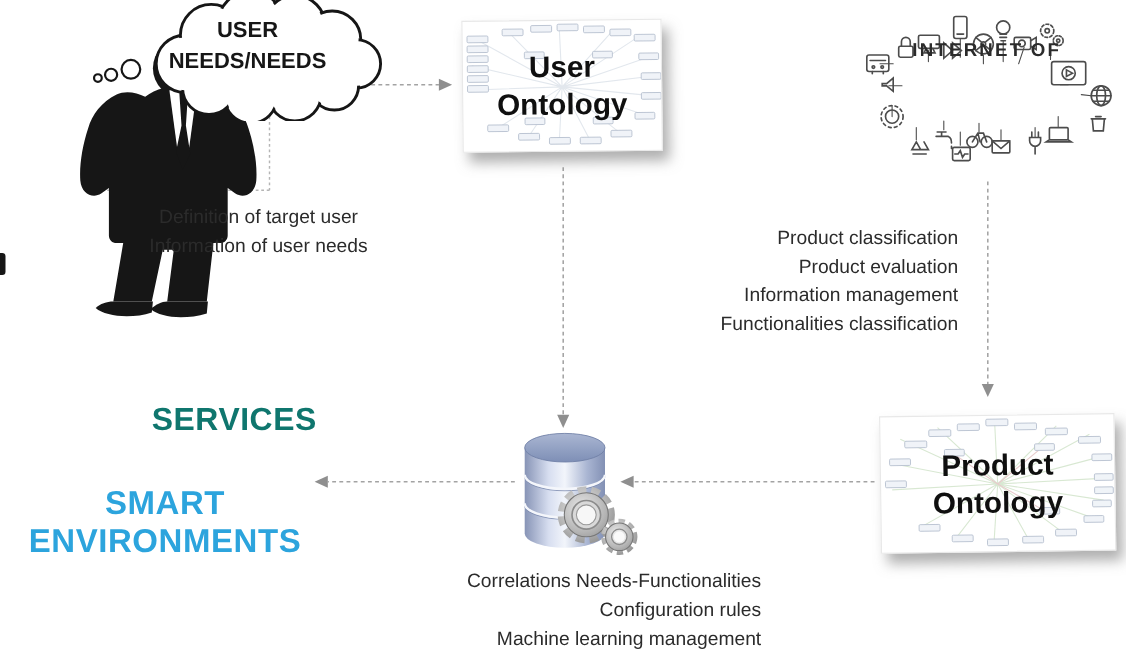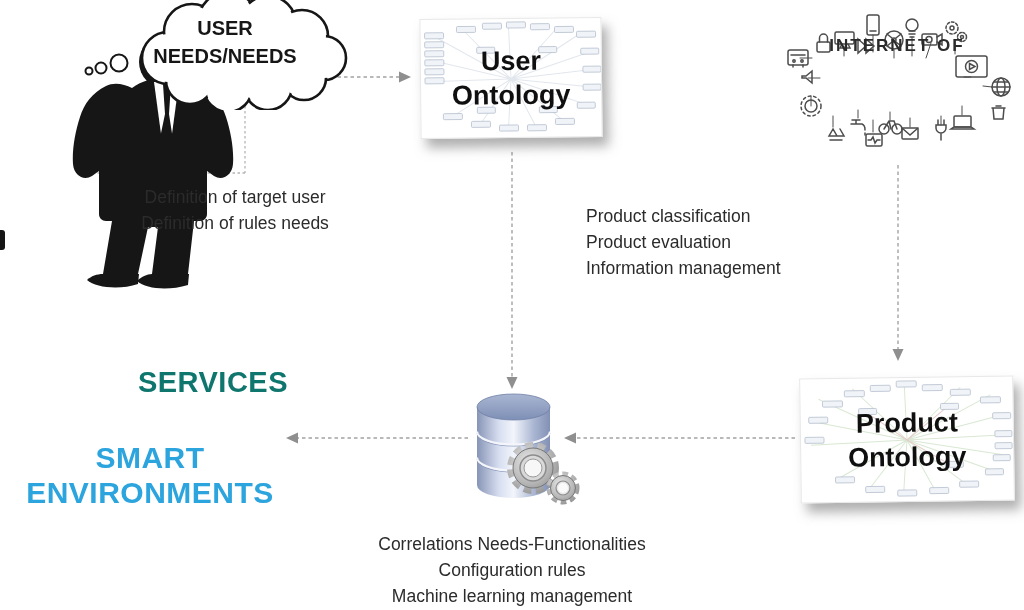--- a/index.html
+++ b/index.html
@@ -309,27 +309,28 @@
         <g>
             <path d="M24,68 H28 L34,63 V75 L28,70 H24 Z"></path>
           </g>
       </g>
     </svg>
     <div class="iot-line1">INTERNET OF</div>
   </div>
 
   <div class="note abs" style="left:120px;top:184px;width:230px;text-align:center;z-index:2;">
     <div>Definition of target user</div>
-    <div>Definition of rules needs</div>
-  </div>
-
-  <div class="note abs" style="left:586px;top:203px;width:300px;z-index:2;">
+    <div>Information of user needs</div>
+  </div>
+
+  <div class="note abs" style="left:571px;top:203px;width:300px;text-align:right;z-index:2;">
     <div>Product classification</div>
     <div>Product evaluation</div>
     <div>Information management</div>
+    <div>Functionalities classification</div>
   </div>
 
   <div class="services">SERVICES</div>
   <div class="smart">
     <div>SMART</div>
     <div>ENVIRONMENTS</div>
   </div>
 
   <svg class="abs" style="left:468px;top:386px;z-index:2;" width="120" height="124" viewBox="0 0 120 124">
     <defs>
@@ -409,19 +410,19 @@
         <rect x="140" y="26" width="18" height="6" rx="1"></rect>
           <rect x="144" y="84" width="18" height="6" rx="1"></rect>
       </g>
     </svg>
     <div class="onto-title">
       <div>Product</div>
       <div>Ontology</div>
     </div>
   </div>
 
-  <div class="note abs" style="left:332px;top:515px;width:360px;text-align:center;z-index:2;margin-top:16px;">
+  <div class="note abs" style="left:332px;top:515px;width:360px;text-align:right;z-index:2;">
     <div>Correlations Needs-Functionalities</div>
     <div>Configuration rules</div>
     <div>Machine learning management</div>
   </div>
 
 </div>
 
 </body></html>

